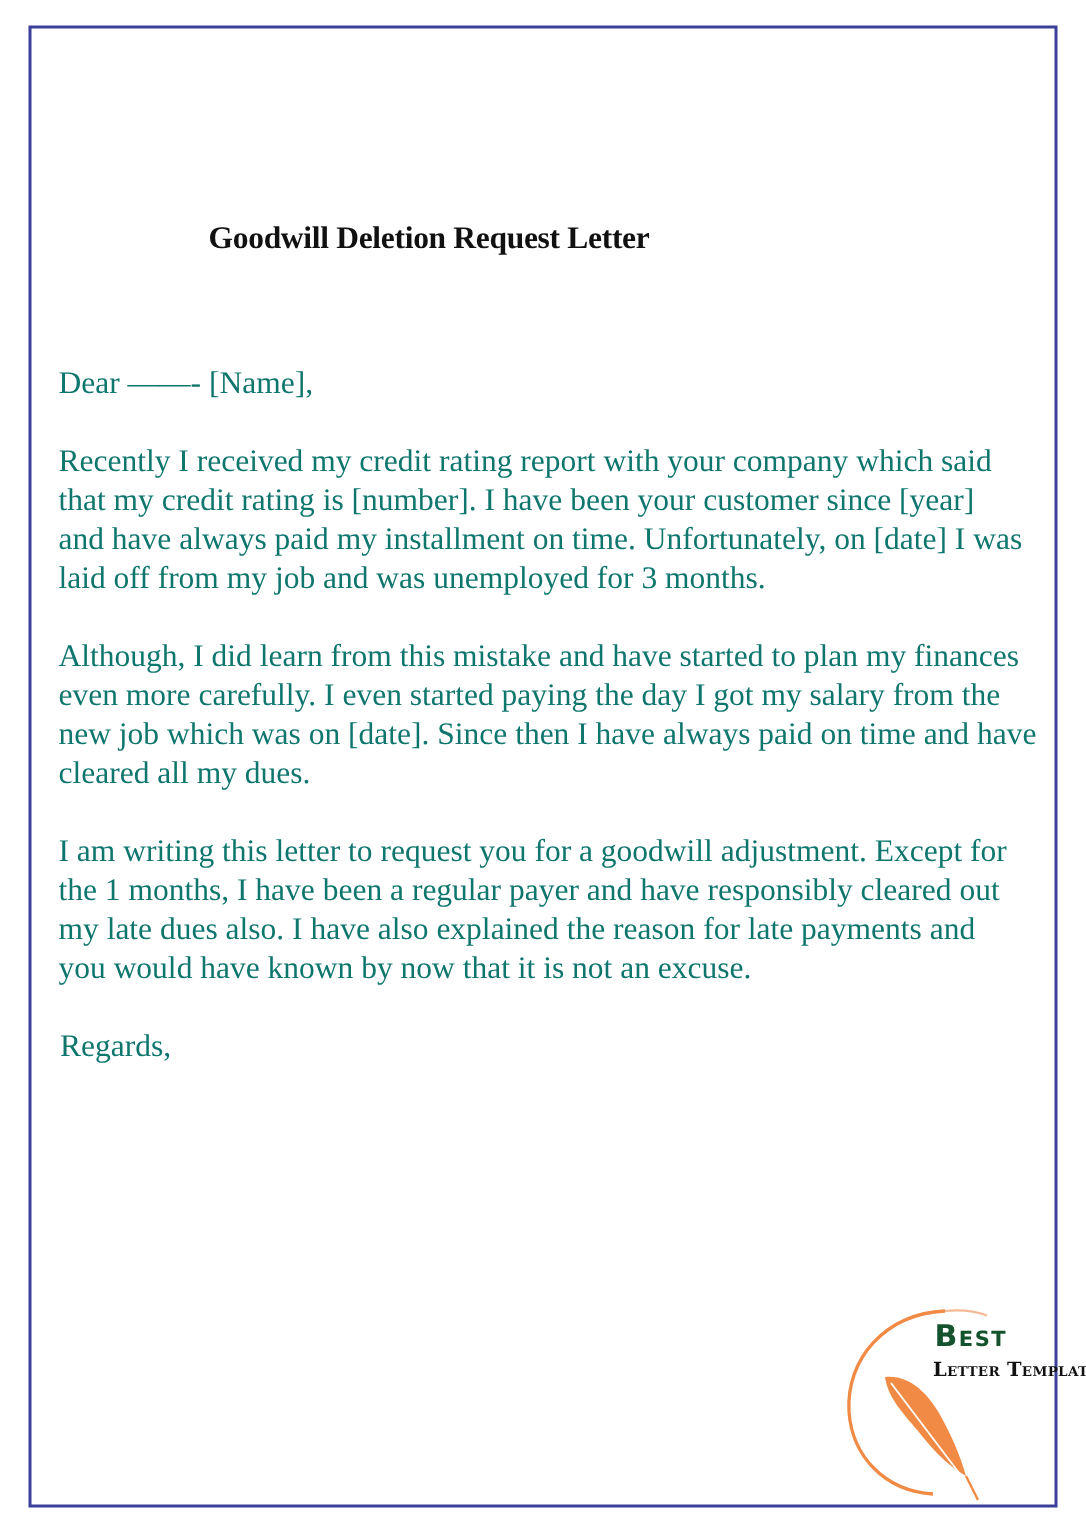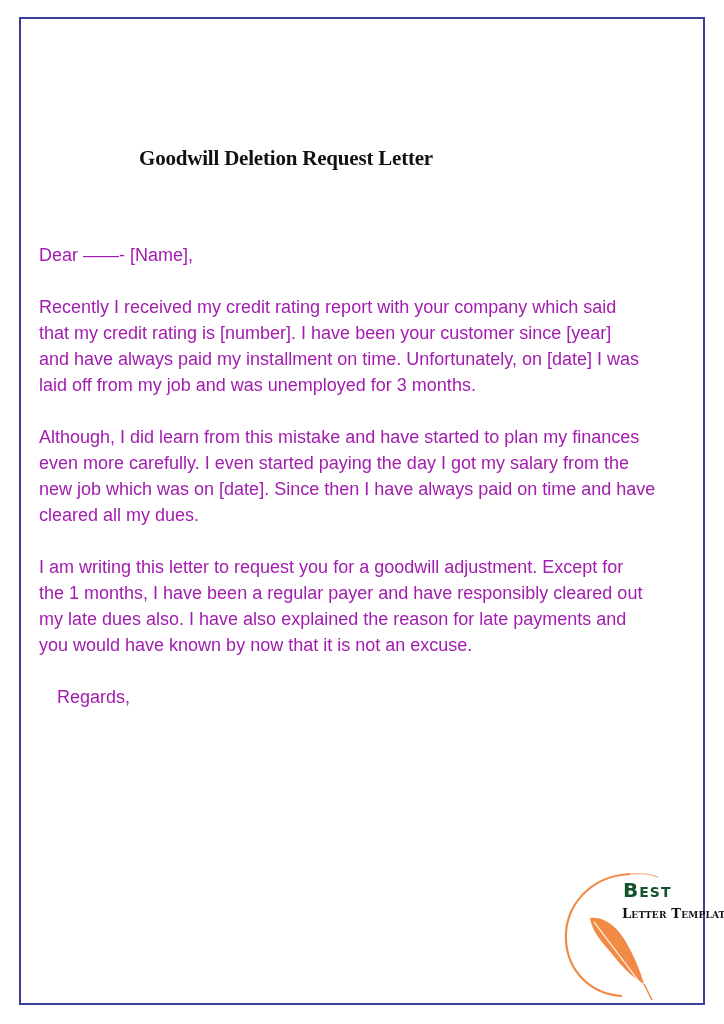--- a/index.html
+++ b/index.html
@@ -8,25 +8,25 @@
       position: absolute; left: 19px; top: 17px; width: 682px; height: 984px;
       border: 2px solid #3b3f9a; box-sizing: content-box;
     }
     .title {
       position: absolute; left: 0; width: 572px; top: 146px; text-align: center;
       font-family: "Liberation Serif", serif; font-weight: bold; font-size: 21px;
       color: #111; letter-spacing: -0.2px;
     }
     .body {
       position: absolute; left: 39px; top: 242px; width: 660px;
-      font-family: Liberation Sans, sans-serif; font-size: 18px; line-height: 26px;
-      color: #a21caf;
+      font-family: Liberation Serif, serif; font-size: 21px; line-height: 26px;
+      color: #0f766e;
     }
     .para { margin: 0 0 26px 0; white-space: pre-line; }
-    .closing { margin: 18px; }
+    .closing { margin: 1px; }
     .logo { position: absolute; left: 560px; top: 866px; width: 150px; height: 140px; }
     .logo-best {
       position: absolute; left: 623px; top: 878px;
       font-family: "DejaVu Sans", sans-serif; font-weight: bold; font-size: 20px;
       color: #14532d; letter-spacing: 1px; font-variant: small-caps;
     }
     .logo-sub {
       position: absolute; left: 622px; top: 906px;
       font-family: "DejaVu Serif", serif; font-weight: bold; font-size: 13px;
       color: #111; font-variant: small-caps; letter-spacing: 0.2px; white-space: nowrap;

